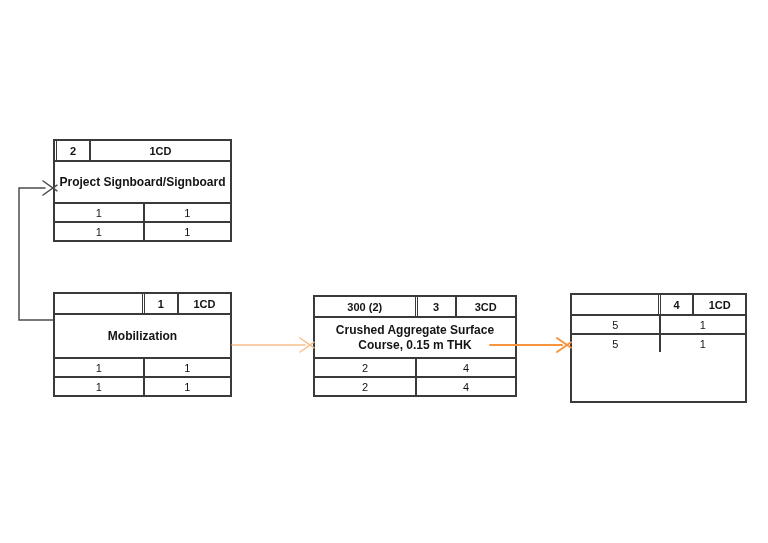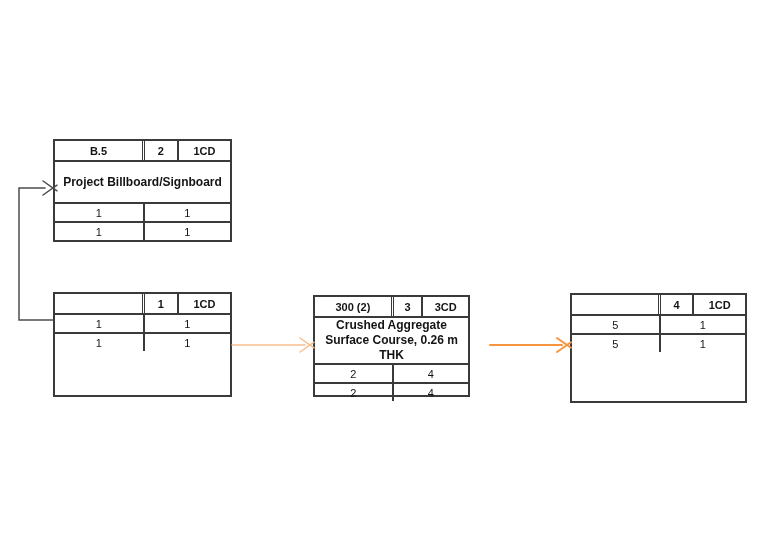--- a/index.html
+++ b/index.html
@@ -53,58 +53,58 @@
       <path d="M300,338 L314,347.8 M300,352 L314,342.2"></path>
     </g>
     <g fill="none" stroke-width="2" stroke-linecap="round" stroke="#F7943E">
       <path d="M490,345 H562"></path>
       <path d="M557,338 L571,347.8 M557,352 L571,342.2"></path>
     </g>
   </svg>
 
   <div class="node" style="left:53px;top:139px;width:179px;height:103px;">
     <div class="row top">
-      <div class="cell code">B.5</div>
       <div class="cell dur">2</div>
       <div class="cell cal">1CD</div>
     </div>
-    <div class="row name">Project Billboard/Signboard</div>
+    <div class="row name">Project Signboard/Signboard</div>
     <div class="row nums">
       <div class="cell">1</div>
       <div class="cell">1</div>
     </div>
     <div class="row nums">
       <div class="cell">1</div>
       <div class="cell">1</div>
     </div>
   </div>
 
   <div class="node" style="left:53px;top:292px;width:179px;height:105px;">
     <div class="row top">
       <div class="cell code"></div>
       <div class="cell dur">1</div>
       <div class="cell cal">1CD</div>
     </div>
+    <div class="row name">Mobilization</div>
     <div class="row nums">
       <div class="cell">1</div>
       <div class="cell">1</div>
     </div>
     <div class="row nums">
       <div class="cell">1</div>
       <div class="cell">1</div>
     </div>
   </div>
 
-  <div class="node" style="left:313px;top:295px;width:157px;height:102px;">
+  <div class="node" style="left:313px;top:295px;width:204px;height:102px;">
     <div class="row top">
       <div class="cell code">300 (2)</div>
       <div class="cell dur">3</div>
       <div class="cell cal">3CD</div>
     </div>
-    <div class="row name">Crushed Aggregate Surface Course, 0.26 m THK</div>
+    <div class="row name">Crushed Aggregate Surface Course, 0.15 m THK</div>
     <div class="row nums">
       <div class="cell">2</div>
       <div class="cell">4</div>
     </div>
     <div class="row nums">
       <div class="cell">2</div>
       <div class="cell">4</div>
     </div>
   </div>
 

